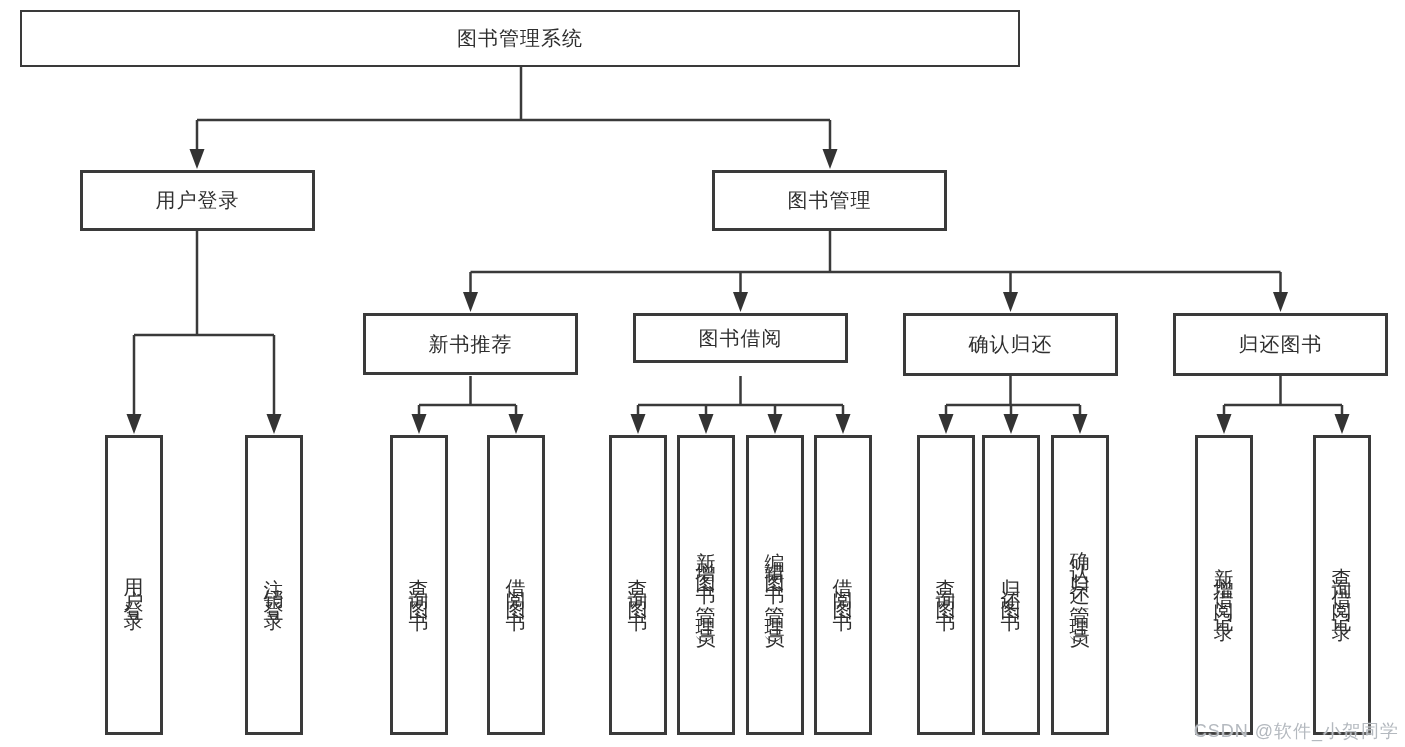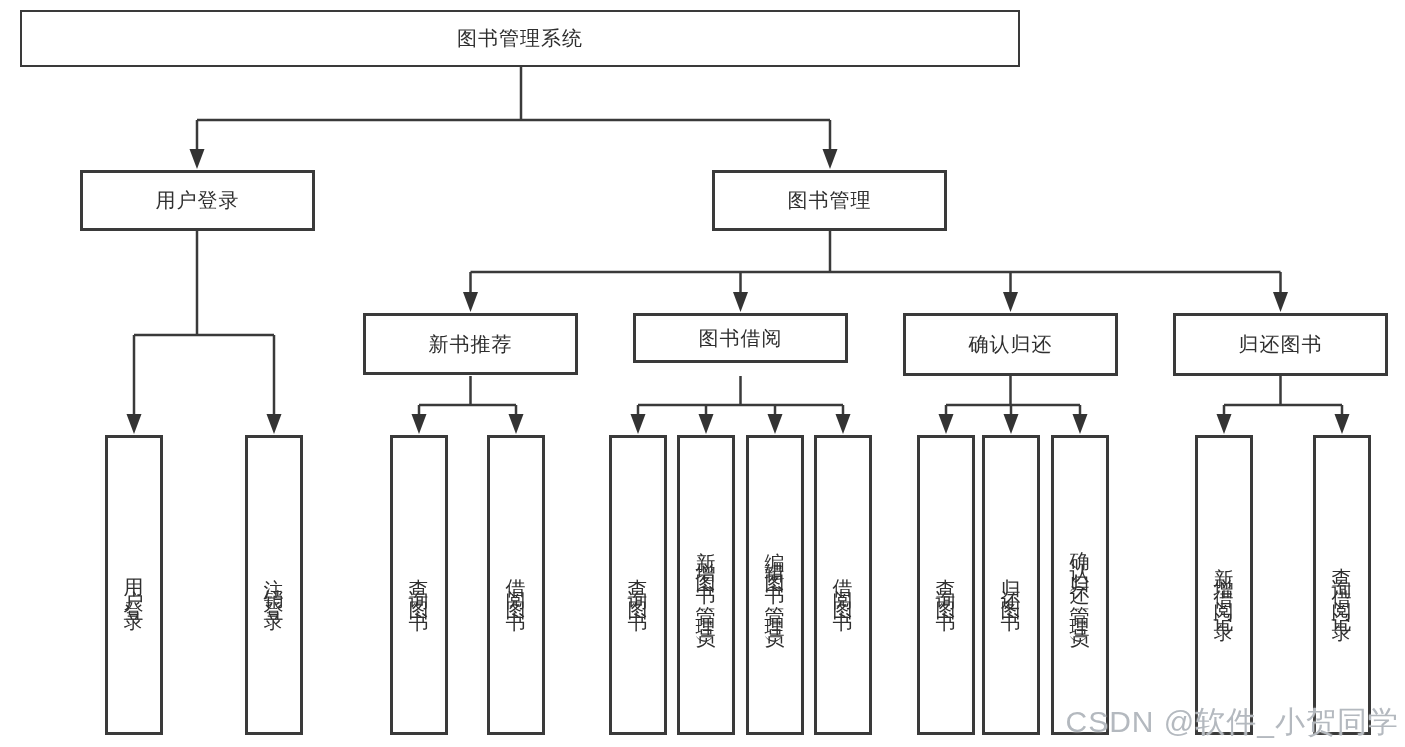--- a/index.html
+++ b/index.html
@@ -35,21 +35,21 @@
     writing-mode: vertical-rl;
     text-orientation: mixed;
     letter-spacing: 11px;
     font-size: 20px;
     line-height: 1;
   }
   .watermark {
     position: absolute;
     right: 6px;
     bottom: 4px;
-    font-size: 30px;
+    font-size: 18px;
     color: #b4b9bf;
     text-shadow: 0 0 2px #ffffff;
     z-index: 5;
     letter-spacing: 1px;
     white-space: nowrap;
   }
 </style>
 </head>
 <body>
 

